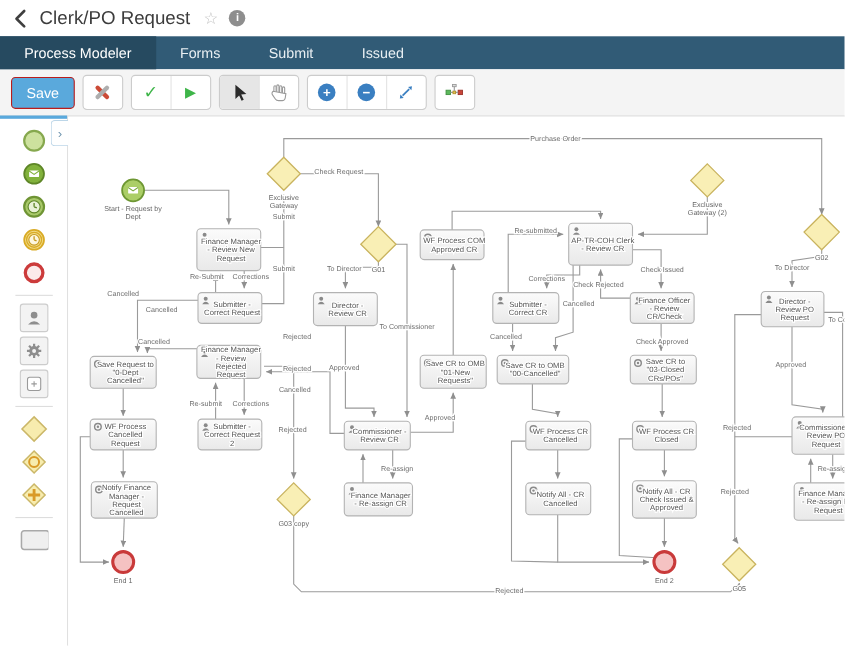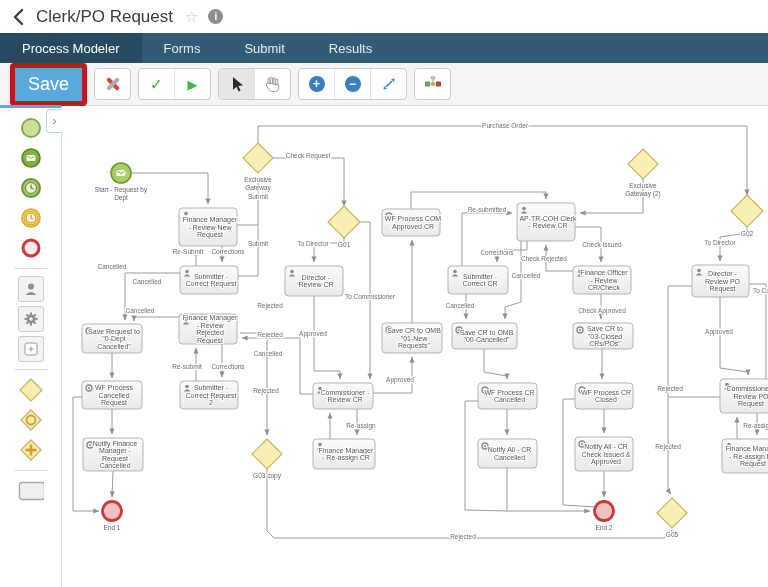--- a/index.html
+++ b/index.html
@@ -10,21 +10,21 @@
   #page-title{font-size:17px;color:#3c3c3c;margin-left:6px;font-weight:500;}
   #star{font-size:15px;color:#c2c2c2;margin-left:12px;cursor:pointer;}
   #info-badge{width:15px;height:15px;border-radius:50%;background:#8e8e8e;color:#fff;font-size:10px;font-weight:bold;
     display:flex;align-items:center;justify-content:center;margin-left:10px;cursor:pointer;}
   
   #navbar{height:30px;background:#315b76;display:flex;align-items:stretch;}
   .nav-tab{color:#e9eff3;font-size:13px;display:flex;align-items:center;padding:0 22px;cursor:pointer;}
   .nav-tab.active{background:#264a60;color:#fff;}
   
   #toolbar{height:42px;background:#f4f4f4;border-bottom:1px solid #d8d8d8;display:flex;align-items:center;padding-left:10px;gap:7px;}
-  #save-btn{background:#5aa9dc;border:5px solid #b91c1c;color:#fff;font-size:18px;border-radius:4px;
+  #save-btn{background:#5aa9dc;border:1px solid #b91c1c;color:#fff;font-size:13px;border-radius:4px;
     padding:6px 13px;cursor:pointer;}
   .tb-group{background:#fff;border:1px solid #ccc;border-radius:4px;display:flex;overflow:hidden;}
   .tb-btn{width:35px;height:30px;display:flex;align-items:center;justify-content:center;cursor:pointer;border-right:1px solid #e3e3e3;}
   .tb-btn:last-child{border-right:none;}
   .tb-btn.selected{background:#e6e6e6;}
   .glyph-check{color:#3eb549;font-size:16px;font-weight:bold;}
   .glyph-play{color:#3eb549;font-size:13px;}
   .circle-ic{width:16px;height:16px;border-radius:50%;background:#3a7fc1;color:#fff;font-size:12px;font-weight:bold;
     display:flex;align-items:center;justify-content:center;line-height:1;}
   .xbar{position:absolute;width:16px;height:4px;border-radius:2px;top:8px;left:2px;}
@@ -58,21 +58,21 @@
     </div>
     <div id="page-title">Clerk/PO Request</div>
     <div id="star">☆</div>
     <div id="info-badge">i</div>
   </div>
 
   <div id="navbar">
     <div class="nav-tab active">Process Modeler</div>
     <div class="nav-tab">Forms</div>
     <div class="nav-tab">Submit</div>
-    <div class="nav-tab">Results</div>
+    <div class="nav-tab">Issued</div>
   </div>
 
   <div id="toolbar">
     <button id="save-btn">Save</button>
 
     <div class="tb-group">
       <div class="tb-btn">
         <span style="position:relative;width:20px;height:20px;display:inline-block;">
           <span class="xbar" style="background:#cc4b37;transform:rotate(45deg);"></span>
           <span class="xbar" style="background:#aeaeae;transform:rotate(-45deg);"></span>

